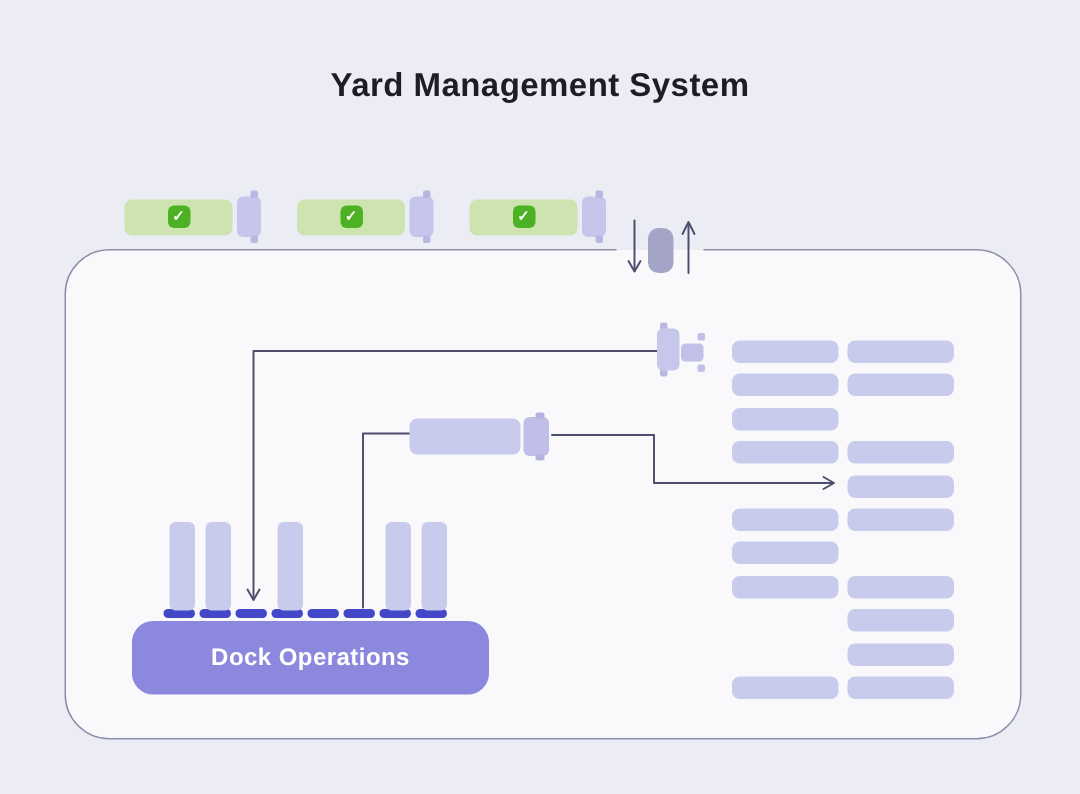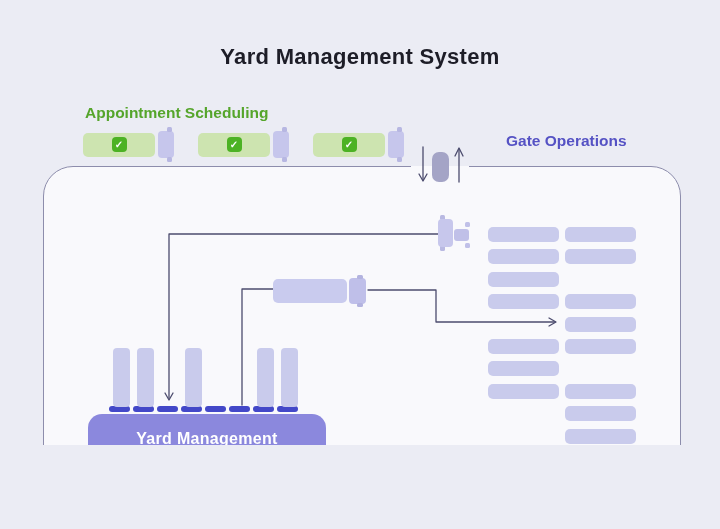--- a/index.html
+++ b/index.html
@@ -1,16 +1,16 @@
 <!DOCTYPE html>
 <html><head>
 <meta charset="utf-8">
 <style>
   html,body{margin:0;padding:0;background:#ebecf4;font-family:"Liberation Sans",sans-serif;}
-  #canvas{position:relative;width:720px;height:445px;background:#ebecf4;overflow:hidden;}
+  #canvas{position:relative;width:720px;height:529px;background:#ebecf4;overflow:hidden;}
 
   .title{position:absolute;left:0;top:44px;width:720px;text-align:center;
          font-size:22px;font-weight:800;color:#1d1d27;letter-spacing:.3px;}
 
   
   .label-appt{position:absolute;left:85px;top:104px;font-size:15.5px;font-weight:700;color:#55a52b;}
   .label-gate{position:absolute;left:506px;top:132px;font-size:15.5px;font-weight:700;color:#5552c4;}
   .label-yard{position:absolute;left:488px;top:191px;font-size:16px;font-weight:700;color:#22222c;}
 
   
@@ -64,21 +64,20 @@
 
   svg.lines{position:absolute;left:0;top:0;pointer-events:none;}
 </style>
 </head>
 <body>
 
 <div id="canvas">
 
   <div class="title">Yard Management System</div>
 
-  <div class="label-appt">Appointment Scheduling</div>
 
   <div id="trucks">
       <div class="truck" style="left: 0px;">
         <div class="trailer">
           <div class="check">✓</div>
         </div>
         <div class="cab"></div>
       </div>
       <div class="truck" style="left: 115px;">
         <div class="trailer">
@@ -87,21 +86,20 @@
         <div class="cab"></div>
       </div>
       <div class="truck" style="left: 230px;">
         <div class="trailer">
           <div class="check">✓</div>
         </div>
         <div class="cab"></div>
       </div>
     </div>
 
-  <div class="label-gate">Gate Operations</div>
 
   <div class="panel"></div>
   <div class="border-patch"></div>
 
   <svg class="lines" width="720" height="529" viewBox="0 0 720 529">
     <g stroke="#4c4c6e" stroke-width="1.3" fill="none" stroke-linecap="round" stroke-linejoin="round">
 
       <path d="M423,147 V180"></path>
       <path d="M419,174 L423,181 L427,174"></path>
 
@@ -150,21 +148,21 @@
     <div class="yt-cab"></div>
   </div>
 
   <div>
     <div class="mv-trailer"></div>
     <div class="mv-cab"></div>
   </div>
 
   <div id="dock">
     <div class="dock-box">
-      <span>Yard Management</span>
+      <span>Dock Operations</span>
     </div>
   <div class="door" style="left: 109px;"></div>
       <div class="door" style="left: 133px;"></div>
       <div class="door" style="left: 157px;"></div>
       <div class="door" style="left: 181px;"></div>
       <div class="door" style="left: 205px;"></div>
       <div class="door" style="left: 229px;"></div>
       <div class="door" style="left: 253px;"></div>
       <div class="door" style="left: 277px;"></div>
       <div class="bay-trailer" style="left: 113px;"></div>

